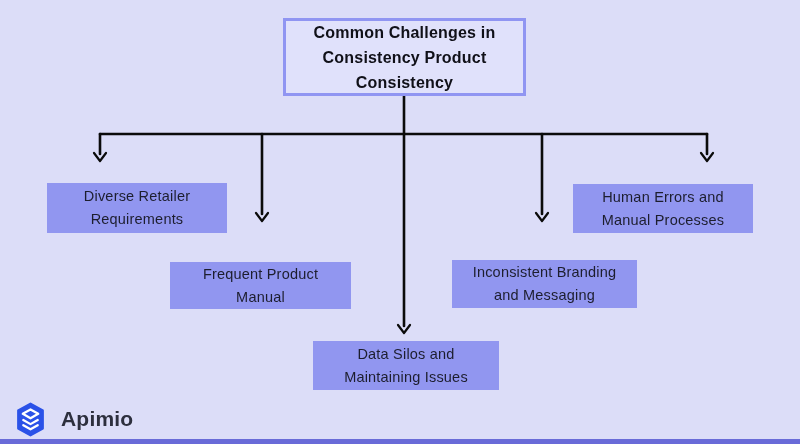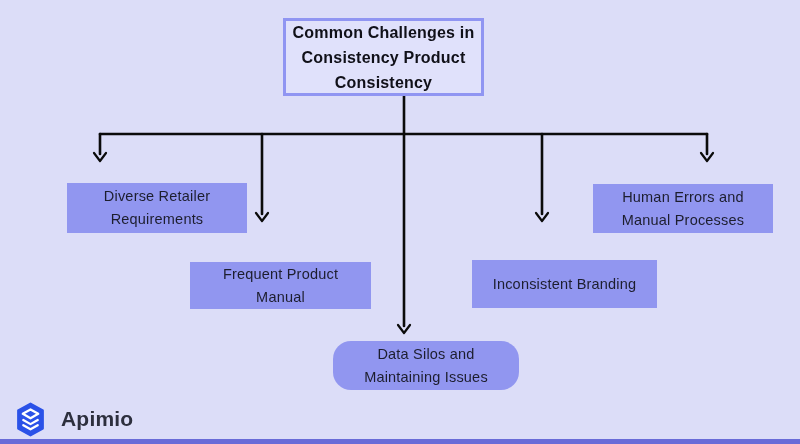--- a/index.html
+++ b/index.html
@@ -18,41 +18,40 @@
   html,body{width:800px;height:444px;overflow:hidden;}
   body{
     position:relative;
     background:var(--background);
     font-family:"Liberation Sans",sans-serif;
   }
   .canvas{position:absolute;inset:0;width:800px;height:444px;}
   .connectors{position:absolute;left:0;top:0;width:800px;height:444px;}
 
   .title-box{
-    position:absolute;left:283px;top:18px;width:201px;height:78px;
+    position:absolute;left:283px;top:18px;width:243px;height:78px;
     background:var(--title-fill);
     border:3px solid var(--title-border);
     display:flex;flex-direction:column;align-items:center;justify-content:center;
     text-align:center;
     font-weight:bold;font-size:16px;line-height:25px;color:var(--title-text);
     letter-spacing:.2px;
   }
 
   .node{
     position:absolute;
     background:var(--node-fill);
     display:flex;flex-direction:column;align-items:center;justify-content:center;
     text-align:center;
     font-size:14.5px;line-height:23px;color:var(--node-text);
     letter-spacing:.2px;
-    margin-left:20px;
   }
   .node-1{left:47px;top:183px;width:180px;height:50px;}
   .node-2{left:170px;top:262px;width:181px;height:47px;}
-  .node-3{left:313px;top:341px;width:186px;height:49px;border-radius:18px;}
+  .node-3{left:313px;top:341px;width:186px;height:49px;}
   .node-4{left:452px;top:260px;width:185px;height:48px;}
   .node-5{left:573px;top:184px;width:180px;height:49px;}
 
   .conn{stroke:var(--connector);stroke-width:2.6;fill:none;stroke-linecap:round;stroke-linejoin:round;}
   .arrowhead{stroke:var(--connector);stroke-width:2.2;fill:none;stroke-linecap:round;stroke-linejoin:round;}
 
   .logo{
     position:absolute;left:16px;top:400px;height:38px;
     display:flex;align-items:center;gap:16px;
   }
@@ -109,20 +108,21 @@
     <div>Manual</div>
   </div>
 
   <div class="node node-3">
     <div>Data Silos and</div>
     <div>Maintaining Issues</div>
   </div>
 
   <div class="node node-4">
     <div>Inconsistent Branding</div>
+    <div>and Messaging</div>
   </div>
 
   <div class="node node-5">
     <div>Human Errors and</div>
     <div>Manual Processes</div>
   </div>
 
   <div class="logo">
     <svg class="logo-icon" width="29" height="35" viewBox="0 0 28 34" xmlns="http://www.w3.org/2000/svg" aria-hidden="true">
       <polygon class="hex" points="14,1.5 26,8.2 26,25.8 14,32.5 2,25.8 2,8.2"></polygon>

